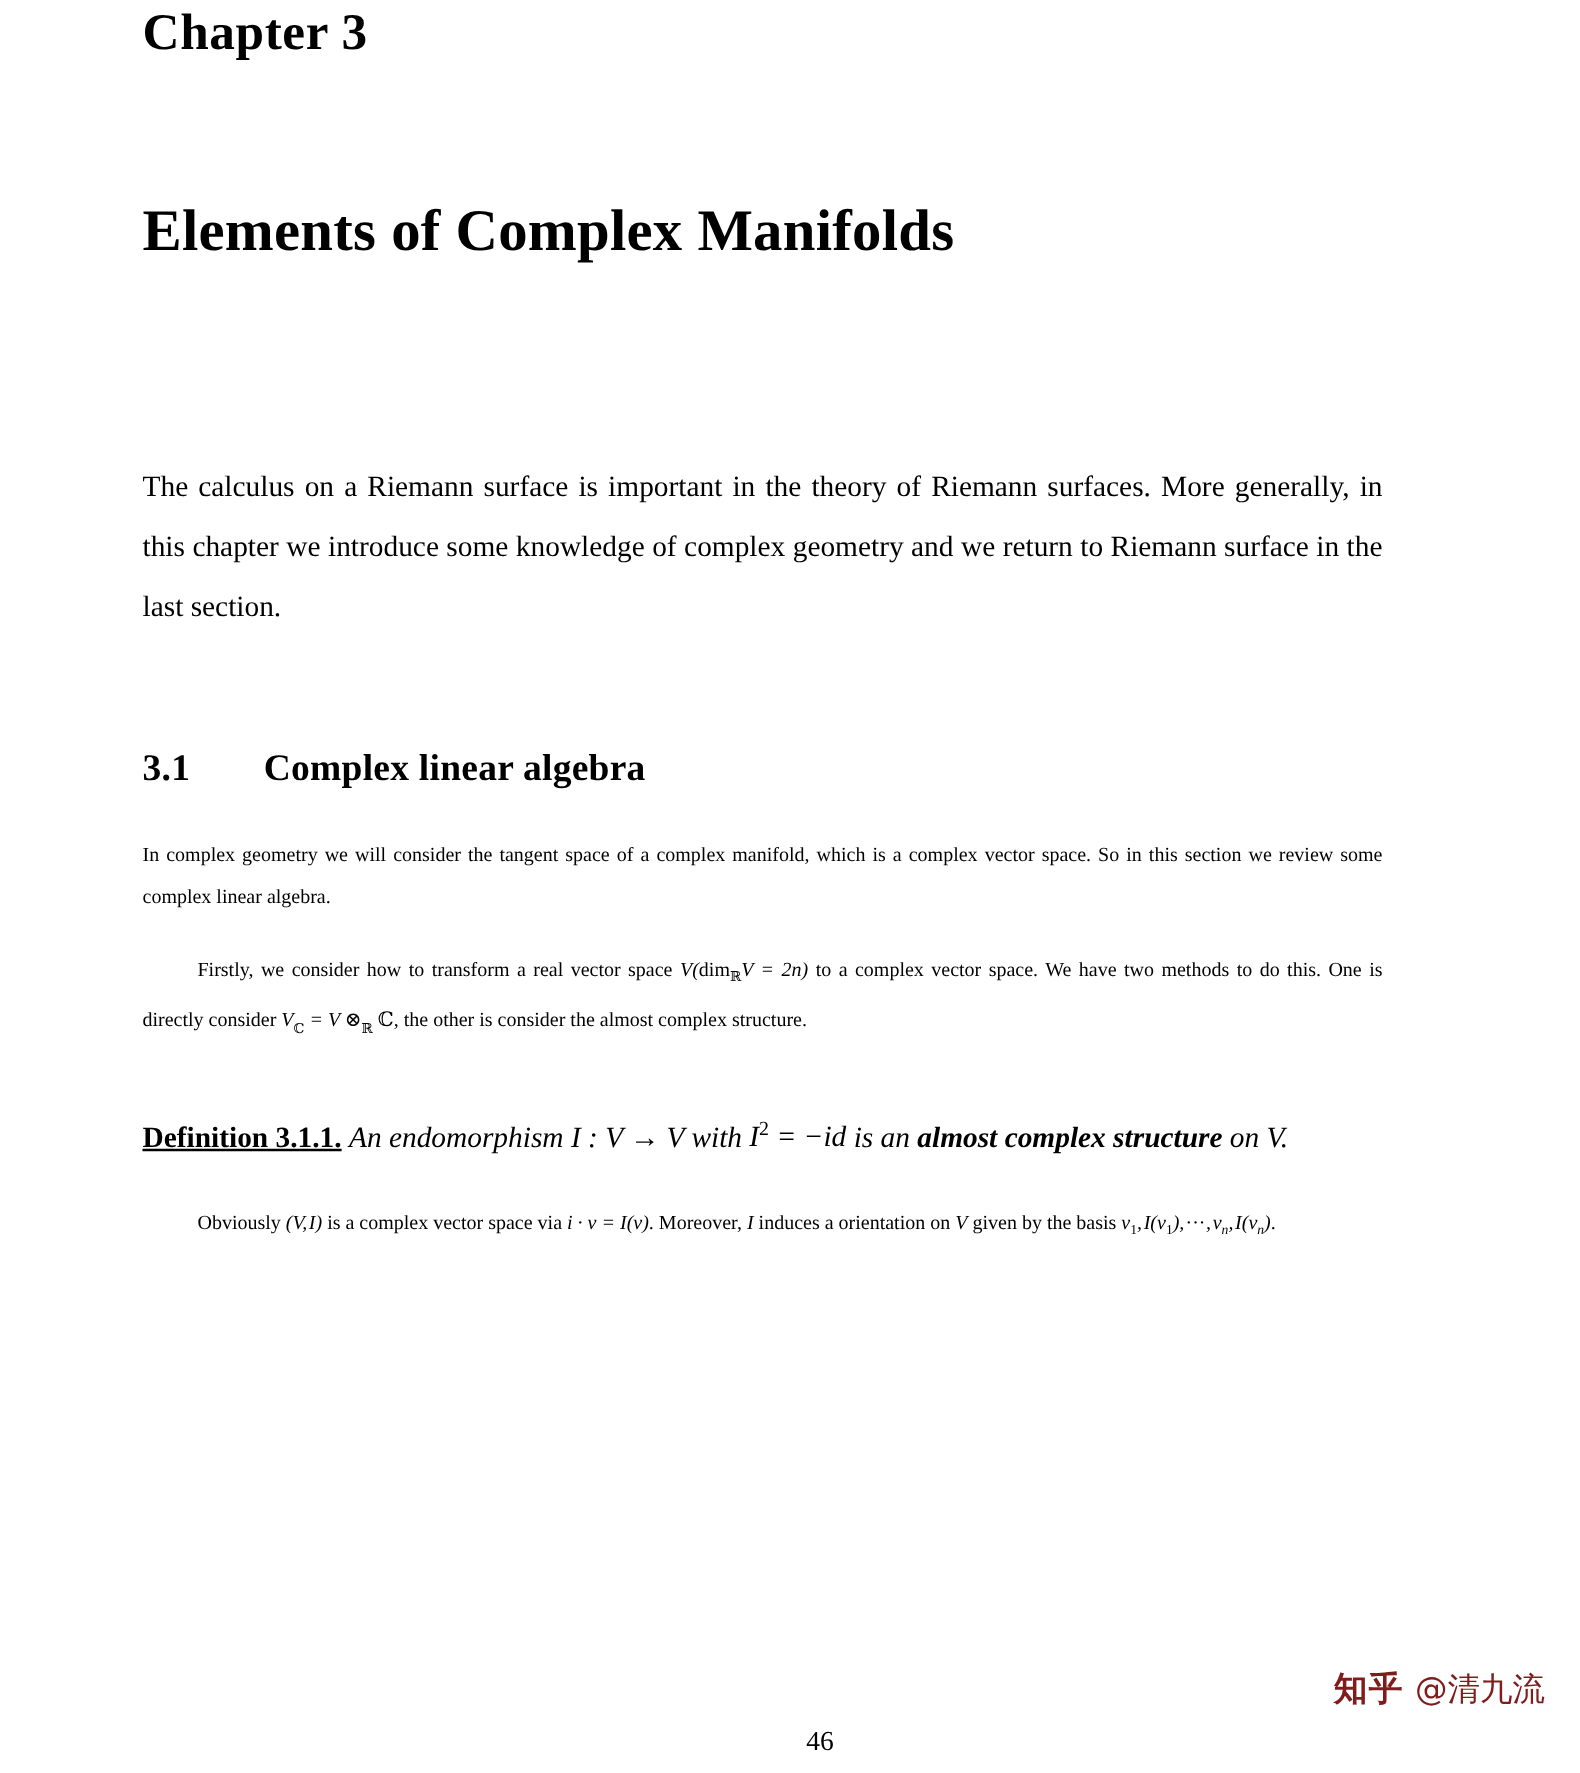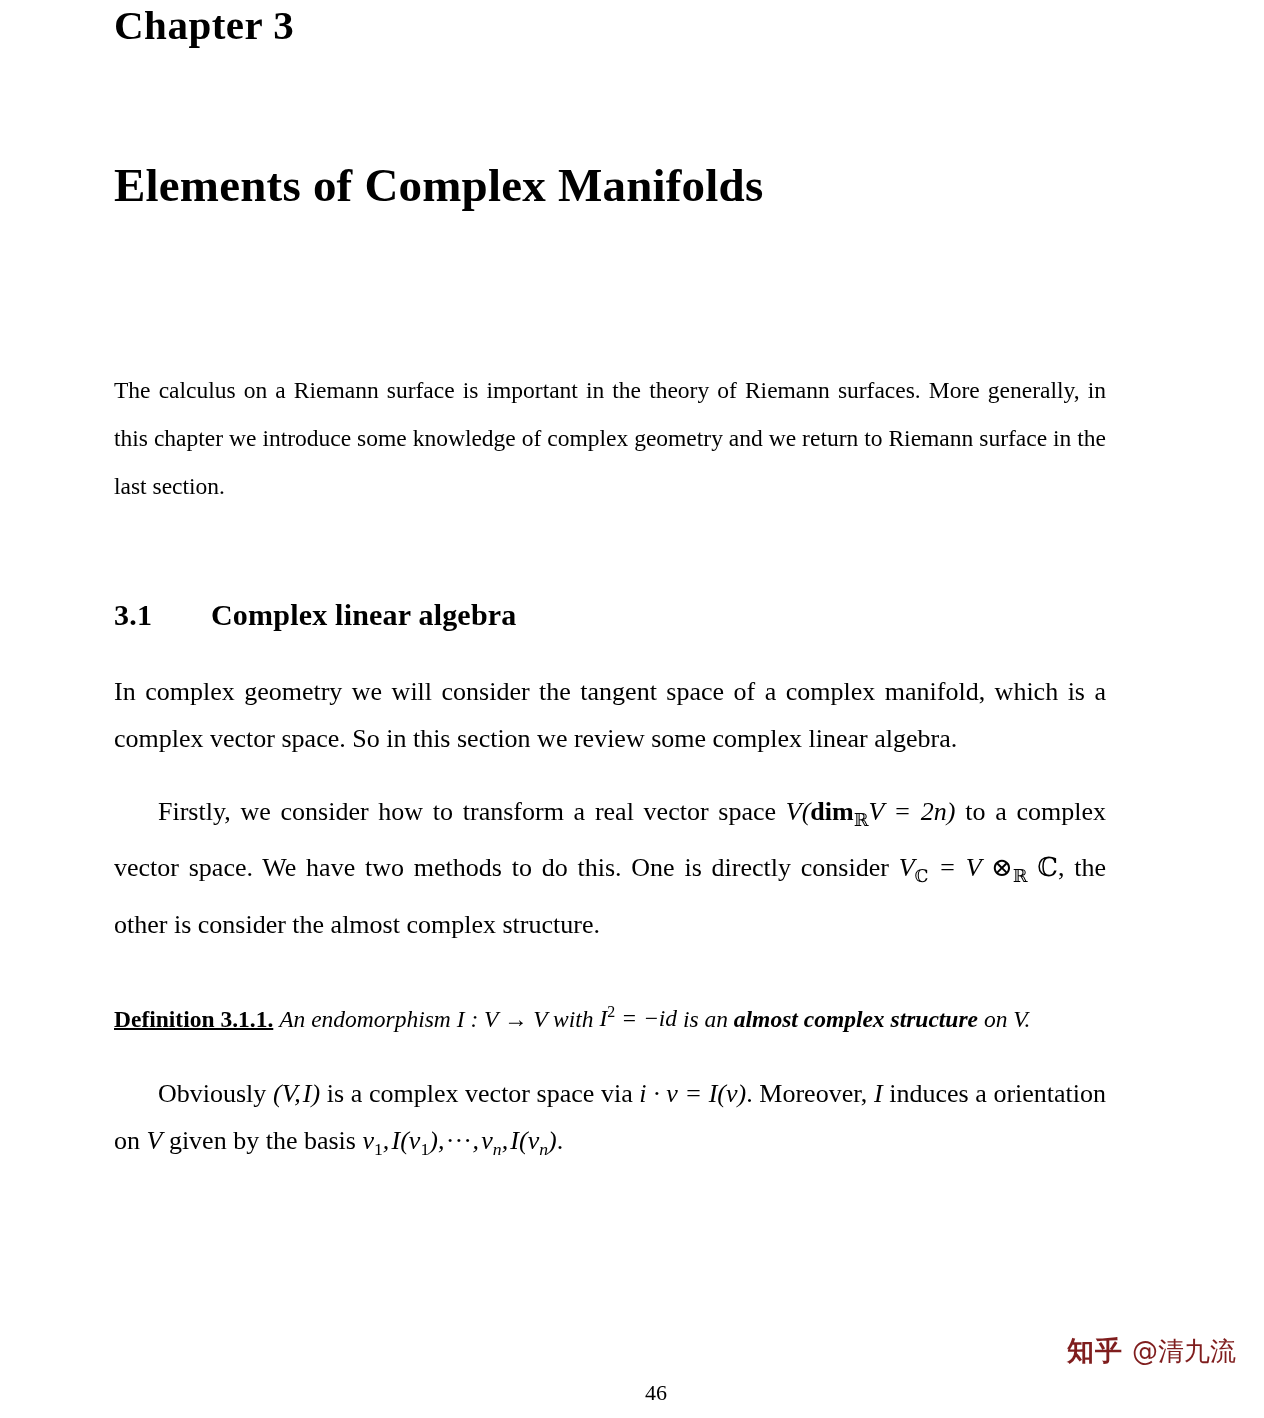--- a/index.html
+++ b/index.html
@@ -57,22 +57,22 @@
     font-size: 30px;
     font-weight: bold;
     letter-spacing: 0.2px;
   }
   .section-head .num {
     display: inline-block;
     width: 97px;
   }
 
   .para {
-    font-size: 26px;
-    line-height: 47px;
+    font-size: 16px;
+    line-height: 33px;
     text-align: justify;
     width: 992px;
   }
   .para.first { margin-top: 36px; }
   .para.indent { text-indent: 44px; }
   .gap-top { margin-top: 26px; }
 
   .definition {
     margin-top: 40px;
     font-size: 23.5px;
@@ -85,21 +85,21 @@
   .bi { font-weight: bold; font-style: italic; }
 
   
   .math { font-family: "Liberation Serif", "DejaVu Serif", serif; font-style: italic; }
   .bb { font-family: "DejaVu Serif", serif; font-style: normal; }
   sub.m, sup.m {
     font-style: normal;
     font-size: 0.68em;
   }
   sub.mi { font-style: italic; font-size: 0.68em; }
-  .op { font-style: normal; font-weight: bold; }
+  .op { font-style: normal; }
 
   .footer-page {
     position: absolute;
     left: 0;
     top: 1380px;
     width: 1264px;
     text-align: center;
     font-size: 22px;
     padding-left: 24px;
   }

